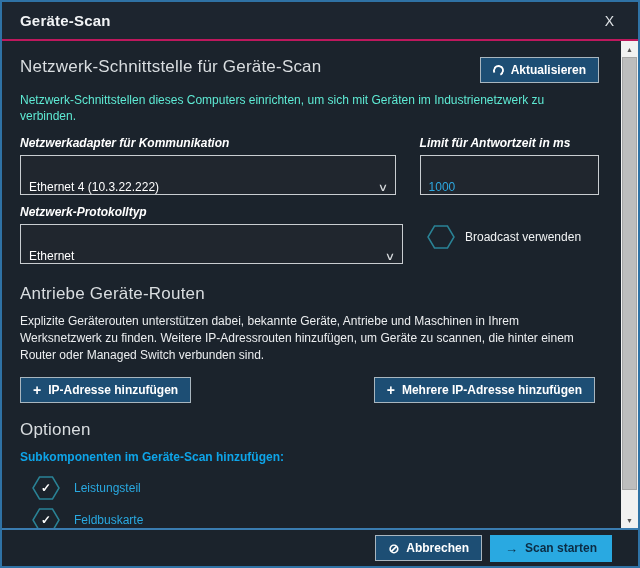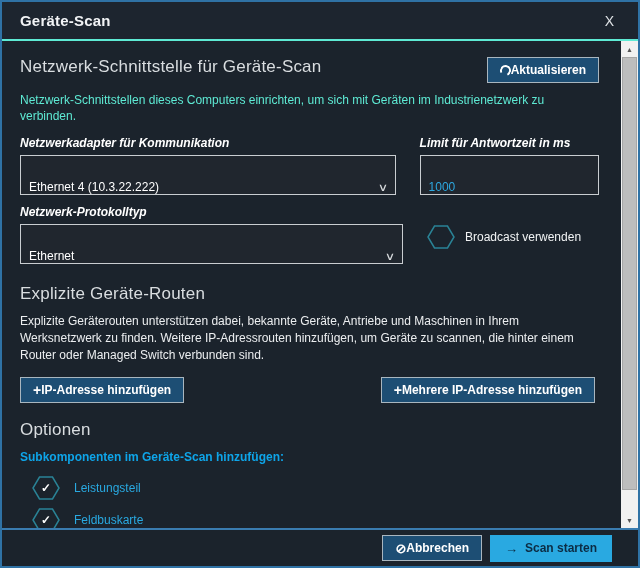--- a/index.html
+++ b/index.html
@@ -8,37 +8,37 @@
     width:640px; height:568px;
     background:#1b232c;
     border:2px solid #2f72a5;
     display:flex; flex-direction:column;
     overflow:hidden;
   }
   
   .titlebar {
     height:39px; flex:0 0 39px;
     background:#1d252f;
-    border-bottom:2px solid #5eead4;
+    border-bottom:2px solid #be185d;
     display:flex; align-items:center; justify-content:space-between;
     padding:0 18px;
   }
   .titlebar .title { color:#f2f4f6; font-size:15px; font-weight:bold; letter-spacing:.2px; }
   .titlebar .close { color:#dfe3e6; font-size:14px; cursor:pointer; padding:2px 6px; }
   
   .content { position:relative; flex:1 1 auto; overflow:hidden; }
   .scrollpane { position:absolute; left:0; top:0; right:17px; bottom:0; padding:16px 22px 0 18px; overflow:hidden; }
   .sec-heading { color:#d9dde0; font-size:17px; font-weight:300; letter-spacing:.2px; }
   .desc { color:#5eead4; font-size:12px; line-height:16px; margin-top:9px; }
   .row-head { display:flex; align-items:flex-start; justify-content:space-between; }
   
   .btn-dark {
     background:#1d4e74; border:1px solid #a9b6bf; color:#fff;
     font-size:12px; font-weight:bold; font-family:inherit;
-    display:inline-flex; align-items:center; 
+    display:inline-flex; align-items:center; gap:7px;
     padding:5px 12px; height:26px; cursor:pointer;
   }
   .btn-primary {
     background:#29a9e1; border:1px solid #29a9e1; color:#0c2c44;
     font-size:12px; font-weight:bold; font-family:inherit;
     display:inline-flex; align-items:center; gap:7px;
     padding:5px 14px; height:27px; cursor:pointer;
   }
   .refresh-arc {
     width:11px; height:11px; border:2px solid #fff; border-radius:50%;
@@ -148,21 +148,21 @@
         <div class="broadcast-row">
           <span class="hexcb">
             <svg viewBox="0 0 28 24">
               <polygon points="7.5,1 20.5,1 27,12 20.5,23 7.5,23 1,12" fill="none" stroke="#2a8396" stroke-width="1.5"></polygon>
             </svg>
           </span>
           <span class="bc-label">Broadcast verwenden</span>
         </div>
       </div>
 
-      <div class="sec-heading mt20">Explizite Geräte-Routen</div>
+      <div class="sec-heading mt20">Antriebe Geräte-Routen</div>
       <div class="para">Explizite Geräterouten unterstützen dabei, bekannte Geräte, Antriebe und Maschinen in Ihrem Werksnetzwerk zu finden. Weitere IP-Adressrouten hinzufügen, um Geräte zu scannen, die hinter einem Router oder Managed Switch verbunden sind.</div>
 
       <div class="btns-row">
         <button class="btn-dark">
           <span class="plus-glyph">+</span>
           <span>IP-Adresse hinzufügen</span>
         </button>
         <button class="btn-dark">
           <span class="plus-glyph">+</span>
           <span>Mehrere IP-Adresse hinzufügen</span>

